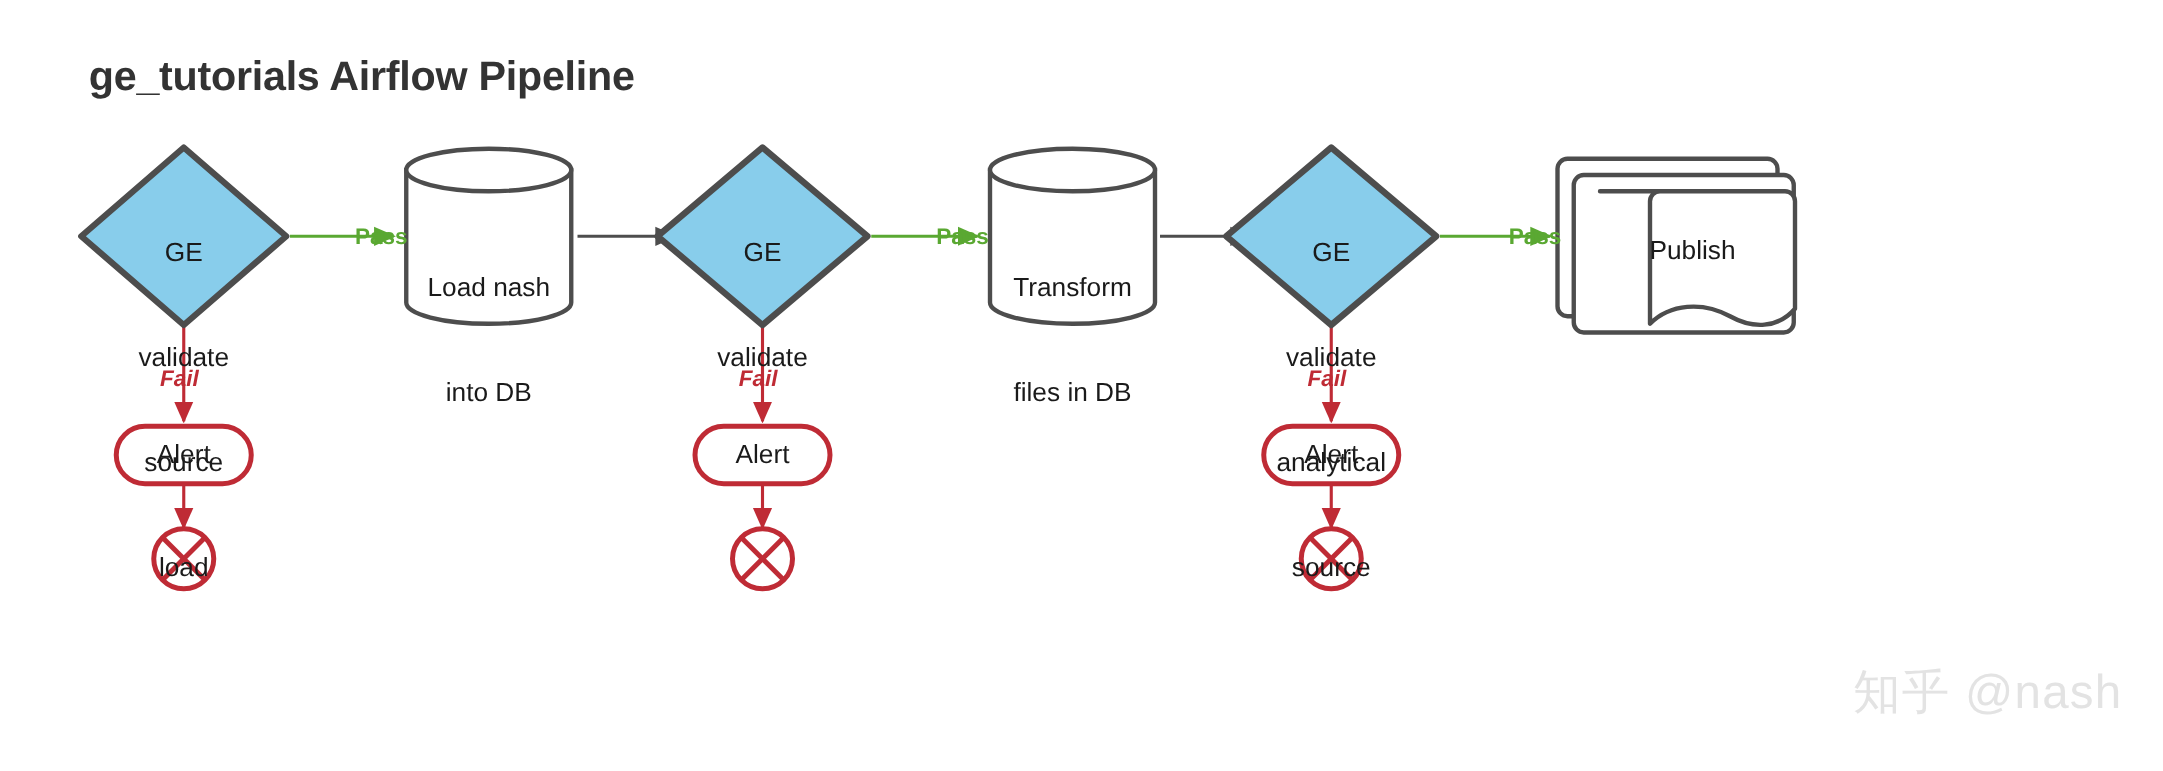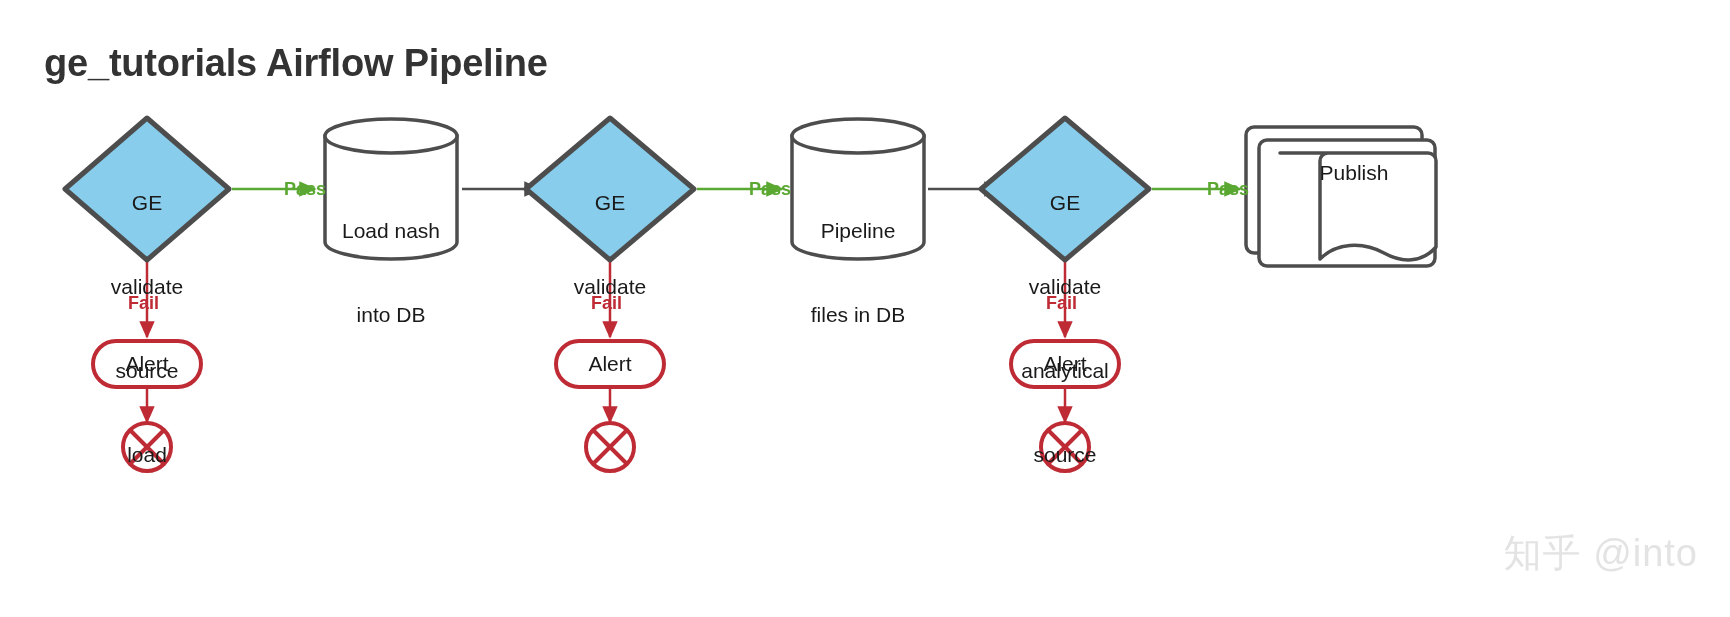--- a/index.html
+++ b/index.html
@@ -16,23 +16,23 @@
   }
   #canvas {
     position: absolute;
     left: 0;
     top: 0;
     width: 1730px;
     height: 617px;
   }
   #title {
     position: absolute;
-    left: 44px;
+    left: 71px;
     top: 42px;
-    font-size: 38px;
+    font-size: 33px;
     font-weight: bold;
     color: #333333;
     letter-spacing: -0.2px;
     white-space: nowrap;
   }
   #watermark {
     position: absolute;
     right: 32px;
     bottom: 38px;
     font-size: 38px;
@@ -50,21 +50,21 @@
     white-space: pre;
     pointer-events: none;
   }
   .edge-label {
     position: absolute;
     font-size: 18px;
     font-weight: bold;
     white-space: nowrap;
   }
   .pass-label { color: #5aa832; margin-left: 27px; }
-  .fail-label { color: #bf2b35; }
+  .fail-label { color: #bf2b35; font-style: italic; }
 </style>
 </head>
 <body>
 
 <div id="title">ge_tutorials Airflow Pipeline</div>
 
 <svg id="canvas" viewBox="0 0 1730 617">
   <defs>
     <marker id="arrow-green" viewBox="0 0 10 10" refX="9" refY="5" markerWidth="7" markerHeight="7" orient="auto-start-reverse">
       <path d="M 0 0.6 L 10 5 L 0 9.4 z" fill="#5aa832"></path>
@@ -179,38 +179,38 @@
   <div>Load nash</div>
   <div>into DB</div>
 </div>
 
 <div class="node-label" style="left:530px; top:133px; width:160px;">
   <div>GE</div>
   <div>validate</div>
 </div>
 
 <div class="node-label" style="left:788px; top:161px; width:140px;">
-  <div>Pipeline</div>
+  <div>Transform</div>
   <div>files in DB</div>
 </div>
 
 <div class="node-label" style="left:990px; top:133px; width:150px;">
   <div>GE</div>
   <div>validate</div>
   <div>analytical</div>
   <div>source</div>
 </div>
 
-<div class="node-label" style="left:1284px; top:159px; width:140px;">Publish</div>
+<div class="node-label" style="left:1284px; top:187px; width:140px;">Publish</div>
 
 <div class="node-label" style="left:93px; top:350px; width:108px;">Alert</div>
 <div class="node-label" style="left:556px; top:350px; width:108px;">Alert</div>
 <div class="node-label" style="left:1011px; top:350px; width:108px;">Alert</div>
 
 <div class="edge-label pass-label" style="left:257px; top:179px;">Pass</div>
 <div class="edge-label pass-label" style="left:722px; top:179px;">Pass</div>
 <div class="edge-label pass-label" style="left:1180px; top:179px;">Pass</div>
 
 <div class="edge-label fail-label" style="left:128px; top:293px;">Fail</div>
 <div class="edge-label fail-label" style="left:591px; top:293px;">Fail</div>
 <div class="edge-label fail-label" style="left:1046px; top:293px;">Fail</div>
 
-<div id="watermark">知乎 @into</div>
+<div id="watermark">知乎 @nash</div>
 
 </body></html>

